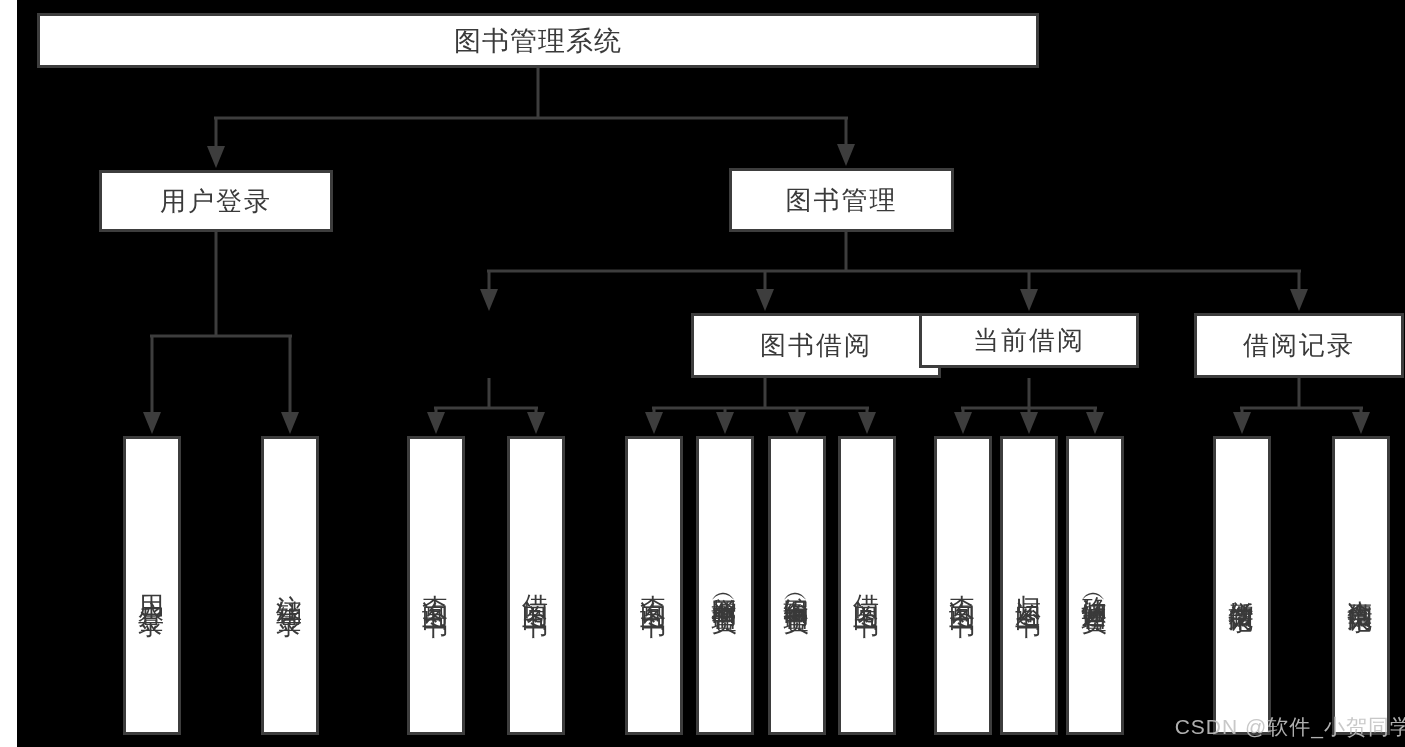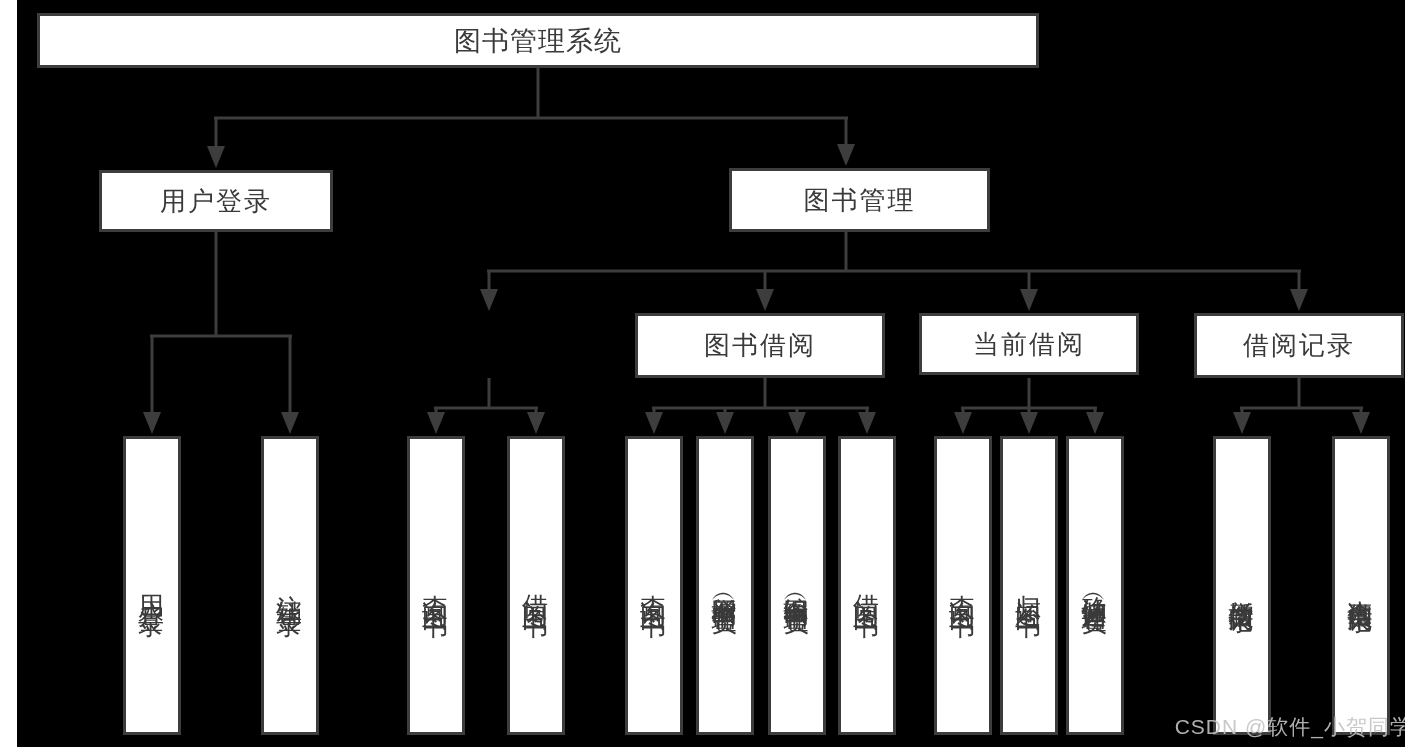--- a/index.html
+++ b/index.html
@@ -131,28 +131,28 @@
     <polygon points="1335,412 1353,412 1344,434"></polygon>
   </svg>
 
   <div class="box" style="left:20px; top:13px; width:1002px; height:55px;">
     <span class="hlabel root-label">图书管理系统</span>
   </div>
 
   <div class="box" style="left:82px; top:170px; width:234px; height:62px;">
     <span class="hlabel">用户登录</span>
   </div>
-  <div class="box" style="left:712px; top:168px; width:261px; height:64px;">
+  <div class="box" style="left:712px; top:168px; width:225px; height:64px;">
     <span class="hlabel">图书管理</span>
   </div>
 
-  <div class="box" style="left:618px; top:313px; width:250px; height:65px;">
+  <div class="box" style="left:674px; top:313px; width:250px; height:65px;">
     <span class="hlabel">图书借阅</span>
   </div>
-  <div class="box" style="left:902px; top:313px; width:220px; height:62px;">
+  <div class="box" style="left:902px; top:313px; width:220px; height:55px;">
     <span class="hlabel">当前借阅</span>
   </div>
   <div class="box" style="left:1177px; top:313px; width:210px; height:65px;justify-content:center;">
     <span class="hlabel">借阅记录</span>
   </div>
 
   <div class="box leaf" style="left:106px;">
     <span class="vlabel">用户登录</span>
   </div>
   <div class="box leaf" style="left:244px;">

